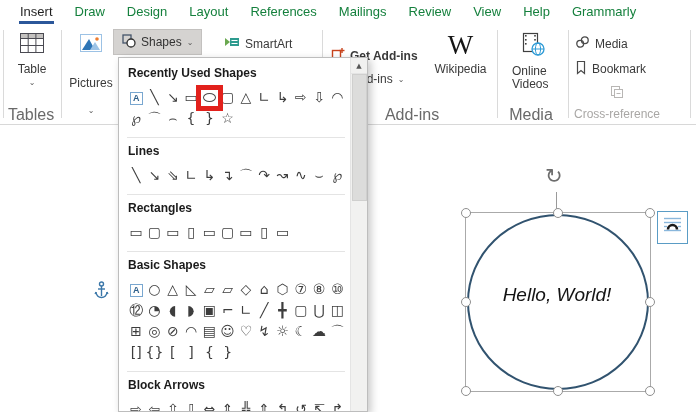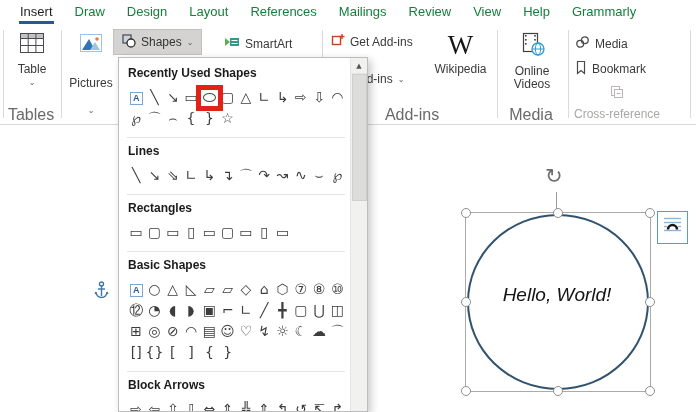--- a/index.html
+++ b/index.html
@@ -12,21 +12,21 @@
   .tab{font-size:13px;color:#15803d;padding-bottom:6px;position:relative;white-space:nowrap;}
   .tab.active{color:#1f1f1f;}
   .tab.active::after{content:"";position:absolute;left:-1px;right:-1px;bottom:1px;height:3px;background:#2b579a;}
 
   
   .ribbon{position:absolute;top:25px;left:0;width:696px;height:99px;background:#fff;
           border-bottom:1px solid #d8d8d8;z-index:2;}
   .vdiv{position:absolute;top:5px;height:88px;width:1px;background:#dadada;}
   .grouplabel{position:absolute;top:81px;font-size:16px;color:#696969;width:100px;text-align:center;}
   .bigbtn{position:absolute;display:flex;flex-direction:column;align-items:center;top:6px;}
-  .bigbtn .lbl{font-size:12px;color:#3a3a3a;margin-top:4px;line-height:13px;text-align:center;}
+  .bigbtn .lbl{font-size:12px;color:#3a3a3a;margin-top:4px;line-height:13px;text-align:left;}
   .chev{font-size:8px;color:#5a5a5a;line-height:9px;margin-top:2px;}
   .shapesbtn{position:absolute;left:113px;top:4px;height:26px;background:#d5d3d1;border:1px solid #c3c1bf;
              display:flex;align-items:center;gap:5px;padding:0 8px;font-size:12px;color:#333;box-sizing:border-box;}
   .flatbtn{position:absolute;display:flex;align-items:center;gap:5px;font-size:12px;color:#3a3a3a;white-space:nowrap;}
   .flatbtn.disabled{color:#a9a7a5;flex-direction:column;}
   .wiki-w{font-family:"Liberation Serif",serif;font-size:27px;line-height:27px;color:#161616;}
 
   
   .doc{position:absolute;top:125px;left:0;right:0;bottom:0;background:#fff;z-index:1;}
 
@@ -134,21 +134,21 @@
       <svg width="16" height="14" viewBox="0 0 16 14">
         <polygon points="1,3 6,7 1,11" fill="#6aa84f"></polygon>
         <rect x="6" y="3" width="9" height="8" fill="#2e9b8f"></rect>
         <line x1="7.5" y1="5.5" x2="13.5" y2="5.5" stroke="#fff"></line>
         <line x1="7.5" y1="8.5" x2="13.5" y2="8.5" stroke="#fff"></line>
       </svg>
     </span>
     <span>SmartArt</span>
   </div>
 
-  <div class="flatbtn" style="left:331px;top:8px;">
+  <div class="flatbtn" style="left:331px;top:22px;font-weight:bold;">
     <span>
       <svg width="14" height="14" viewBox="0 0 14 14">
         <rect x="1.5" y="3.5" width="8" height="8" fill="none" stroke="#c8431c" stroke-width="1.4"></rect>
         <line x1="11" y1="1" x2="11" y2="6" stroke="#c8431c" stroke-width="1.4"></line>
         <line x1="8.5" y1="3.5" x2="13.5" y2="3.5" stroke="#c8431c" stroke-width="1.4"></line>
       </svg>
     </span>
     <span>Get Add-ins</span>
   </div>
   <div class="flatbtn" style="left:352px;top:47px;">

